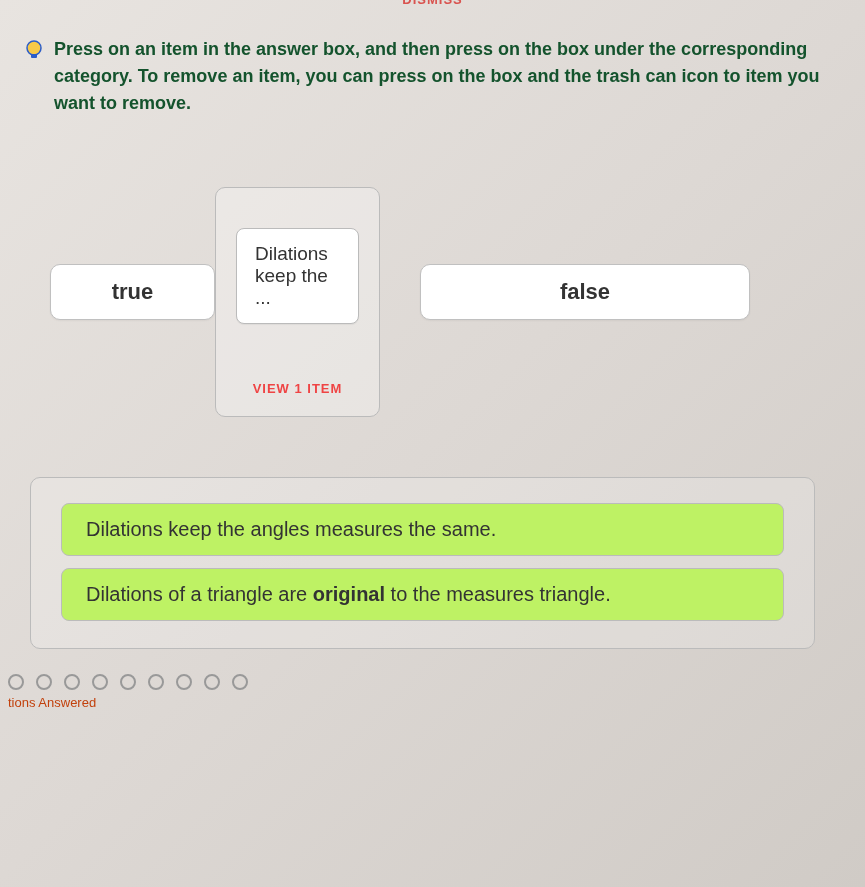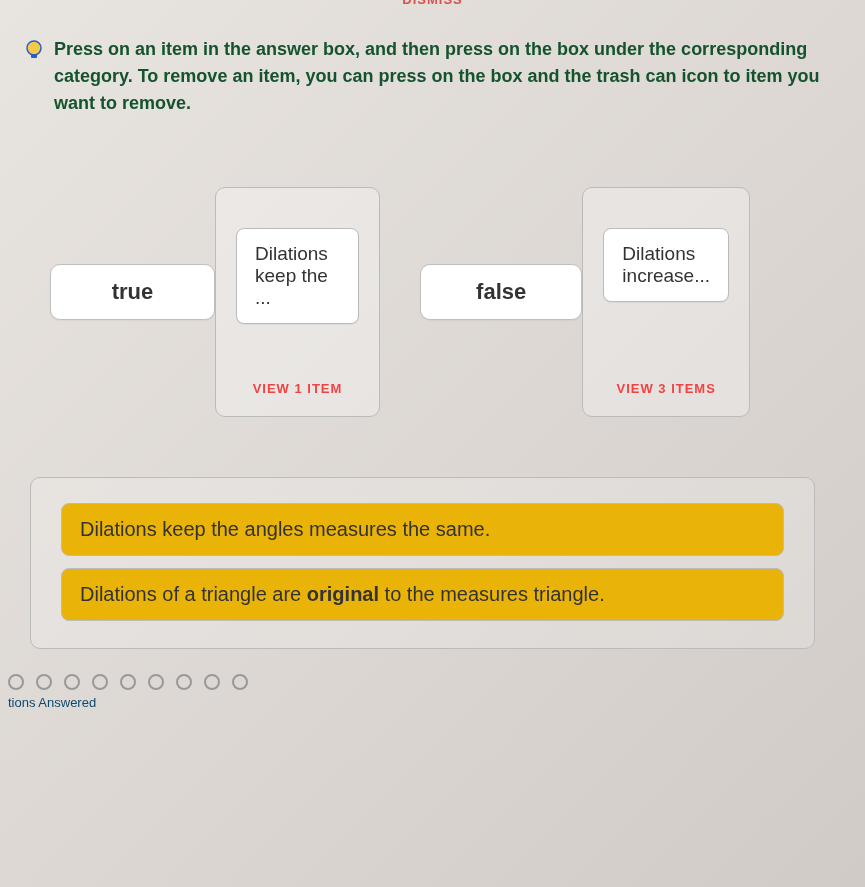--- a/index.html
+++ b/index.html
@@ -112,24 +112,24 @@
       color: #333;
       margin-bottom: 25px;
     }
     .answer-bank-box {
       background: rgba(255,255,255,0.2);
       border: 1px solid #bbb;
       border-radius: 10px;
       padding: 25px 30px 15px 30px;
     }
     .answer-item {
-      background: #eab308;
+      background: #bef264;
       border: 1px solid #bbb;
       border-radius: 8px;
-      padding: 14px 18px;
+      padding: 14px 24px;
       font-size: 20px;
       color: #333;
       margin-bottom: 12px;
     }
     .answer-item strong {
       font-weight: 700;
     }
     .progress-dots {
       display: flex;
       gap: 12px;
@@ -137,21 +137,21 @@
     }
     .dot {
       width: 16px;
       height: 16px;
       border: 2px solid #999;
       border-radius: 50%;
       background: transparent;
     }
     .footer-label {
       font-size: 13px;
-      color: #0c4a6e;
+      color: #c2410c;
       padding-left: 8px;
     }
   </style>
 </head>
 <body>
 
 <div class="top-bar">
   <span class="dismiss-btn">DISMISS</span>
 </div>
 
@@ -170,26 +170,20 @@
     <div class="category-header">true</div>
     <div class="category-box">
       <div>
         <div class="item-chip">Dilations keep the ...</div>
       </div>
       <div class="view-items">VIEW 1 ITEM</div>
     </div>
   </div>
   <div class="category">
     <div class="category-header">false</div>
-    <div class="category-box">
-      <div>
-        <div class="item-chip">Dilations increase...</div>
-      </div>
-      <div class="view-items">VIEW 3 ITEMS</div>
-    </div>
   </div>
 </div>
 
 <div class="answer-bank-section">
   <div class="answer-bank-box">
     <div class="answer-item">Dilations keep the angles measures the same.</div>
     <div class="answer-item">
       <span>Dilations of a triangle are </span><strong>original</strong><span> to the measures triangle.</span>
     </div>
   </div>

